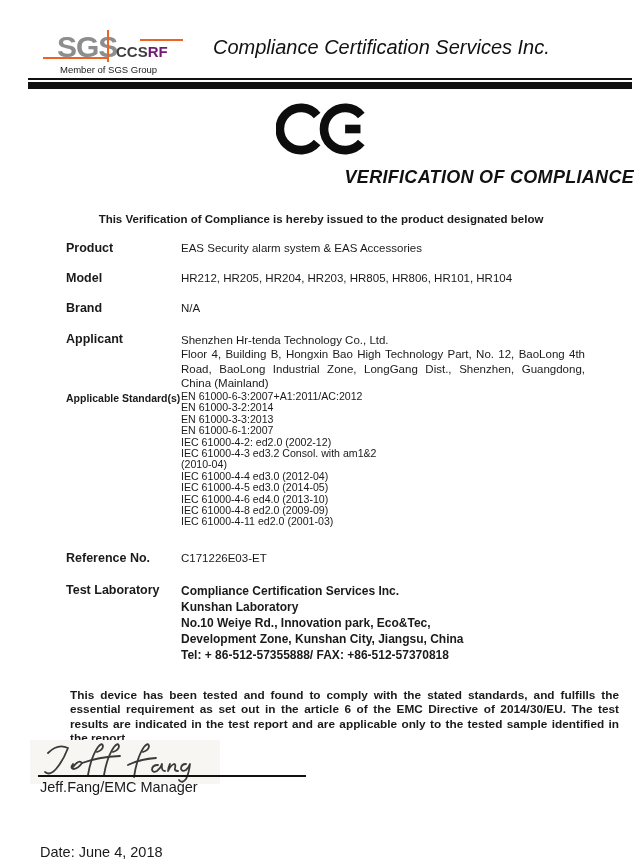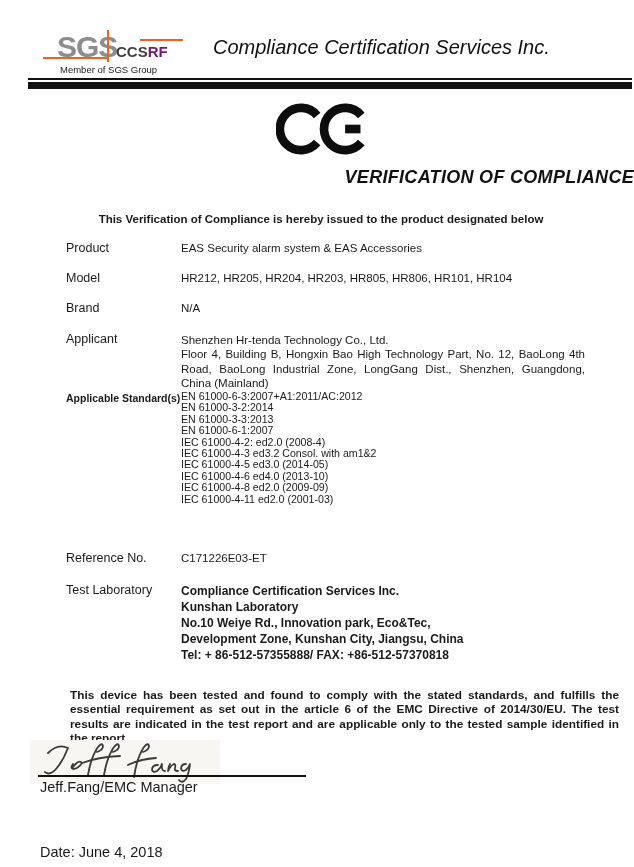--- a/index.html
+++ b/index.html
@@ -20,21 +20,21 @@
     font-weight:normal;color:#111;margin:0;white-space:nowrap;}
   .rule-thin{position:absolute;left:28px;top:78px;width:604px;height:2px;background:#111;}
   .rule-thick{position:absolute;left:28px;top:82px;width:604px;height:7px;background:#111;}
   
   .ce{position:absolute;left:276px;top:102px;width:96px;height:54px;}
   .cert-title{position:absolute;left:0;top:167px;width:100%;text-align:right;margin:0;
     font-size:18px;font-weight:bold;font-style:italic;letter-spacing:.3px;color:#111;}
   .issued{position:absolute;left:0;top:209px;width:100%;text-align:center;margin:4px;
     font-size:11.5px;font-weight:bold;}
   
-  .flabel{position:absolute;left:66px;font-weight:normal;font-size:12.5px;white-space:nowrap;}
+  .flabel{position:absolute;left:66px;font-weight:bold;font-size:12.5px;white-space:nowrap;}
   .fvalue{position:absolute;left:181px;font-size:11.5px;}
   .applicant-val{width:404px;line-height:14.4px;text-align:justify;}
   .applicant-val .nm{text-align:left;}
   .std-label{position:absolute;left:66px;top:392px;font-size:10.5px;font-weight:bold;}
   .std-list{position:absolute;left:181px;top:391px;font-size:10.6px;line-height:11.4px;}
   .lab-list{position:absolute;left:181px;top:583px;font-size:12px;font-weight:bold;line-height:16px;}
   
   .statement{position:absolute;left:52px;top:670px;width:549px;margin:18px;
     font-size:11.8px;font-weight:bold;line-height:14.4px;text-align:justify;}
   
@@ -83,22 +83,24 @@
     <div class="nm">Shenzhen Hr-tenda Technology Co., Ltd.</div>
     <div>Floor 4, Building B, Hongxin Bao High Technology Part, No. 12, BaoLong 4th Road, BaoLong Industrial Zone, LongGang Dist., Shenzhen, Guangdong, China (Mainland)</div>
   </div>
 
   <div class="std-label">Applicable Standard(s)</div>
   <div class="std-list">
       <div>EN 61000-6-3:2007+A1:2011/AC:2012</div>
       <div>EN 61000-3-2:2014</div>
       <div>EN 61000-3-3:2013</div>
       <div>EN 61000-6-1:2007</div>
-      <div>IEC 61000-4-2: ed2.0 (2008-4)</div>
+      <div>IEC 61000-4-2: ed2.0 (2002-12)</div>
       <div>IEC 61000-4-3 ed3.2 Consol. with am1&amp;2</div>
+      <div>(2010-04)</div>
+      <div>IEC 61000-4-4 ed3.0 (2012-04)</div>
       <div>IEC 61000-4-5 ed3.0 (2014-05)</div>
       <div>IEC 61000-4-6 ed4.0 (2013-10)</div>
       <div>IEC 61000-4-8 ed2.0 (2009-09)</div>
       <div>IEC 61000-4-11 ed2.0 (2001-03)</div>
     </div>
 
   <div class="flabel" style="top:551px">Reference No.</div>
   <div class="fvalue" style="top:552px">C171226E03-ET</div>
 
   <div class="flabel" style="top:583px">Test Laboratory</div>

